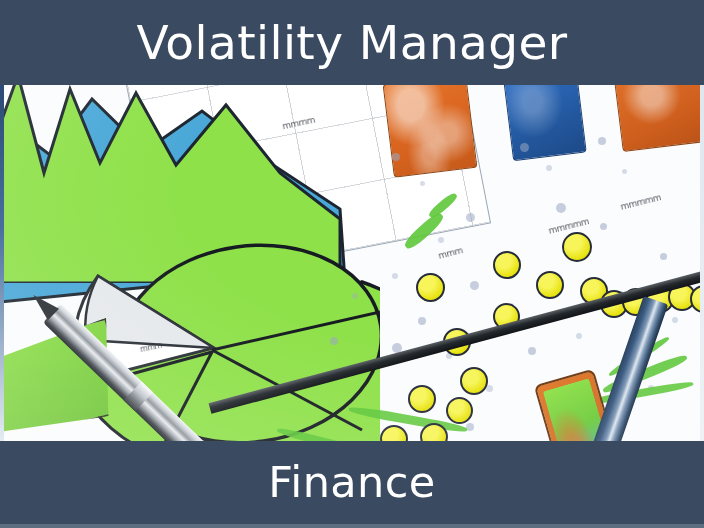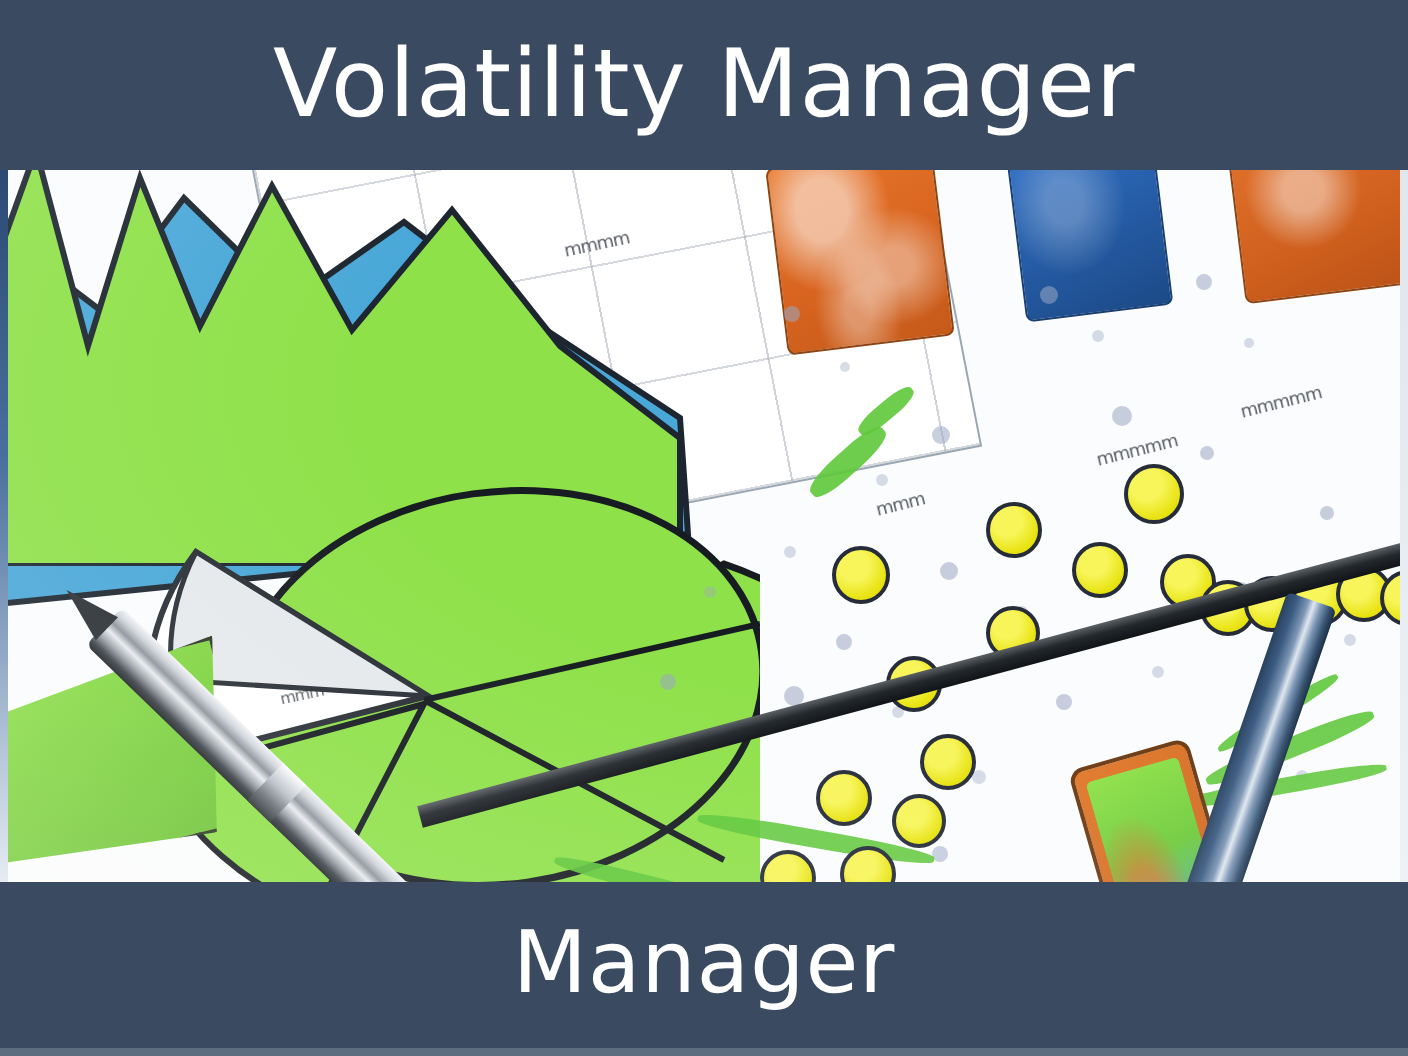--- a/index.html
+++ b/index.html
@@ -438,17 +438,17 @@
       <div class="ring"></div>
       <div class="tip"></div>
     </div>
 
     <div class="layer vignette"></div>
     <div class="photo-edge-left"></div>
     <div class="photo-edge-right"></div>
   </div>
 
   <div class="banner banner-category">
-    <span class="band-text">Manager</span>
+    <span class="band-text">Finance</span>
   </div>
 
   <div class="bottom-trim"></div>
 </div>
 
 </body></html>

